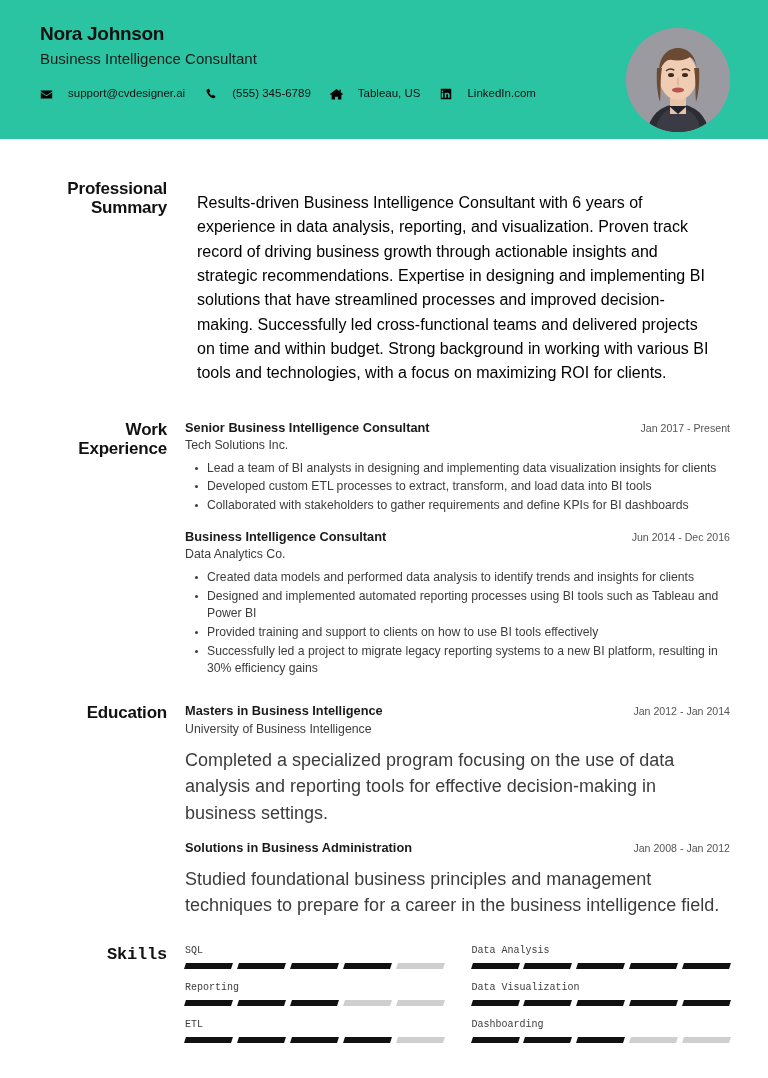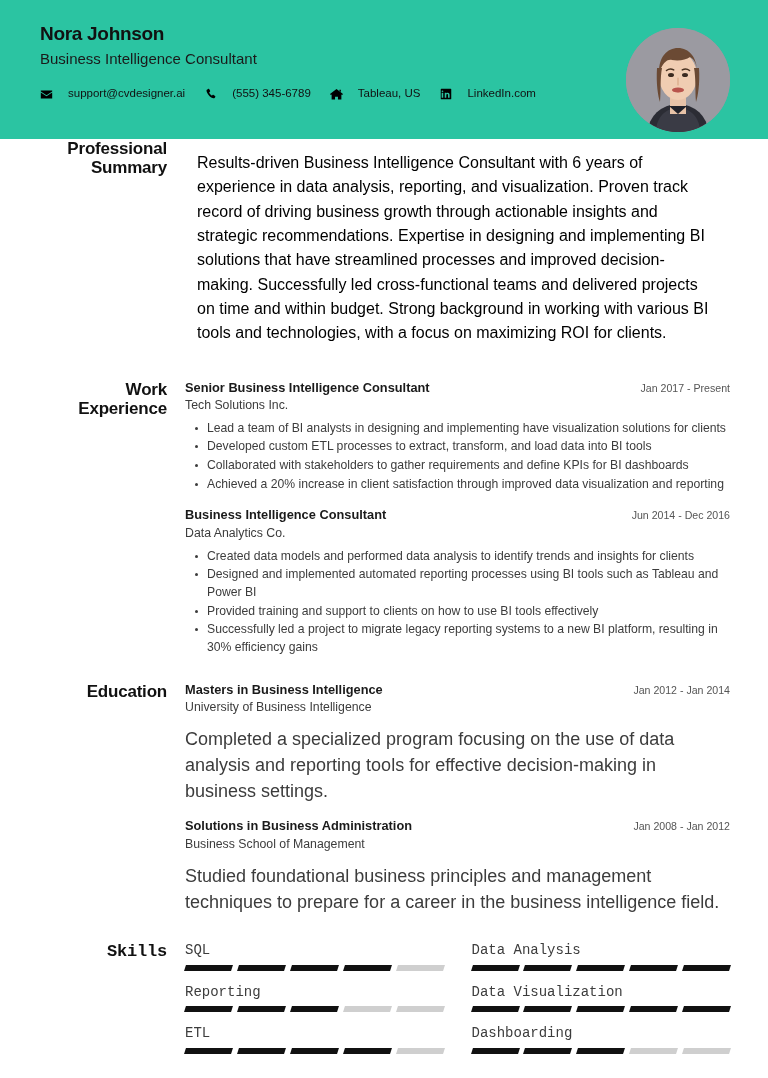--- a/index.html
+++ b/index.html
@@ -93,21 +93,21 @@
     padding-right: 18px;
     font-size: 17px;
     font-weight: bold;
     color: #111111;
     line-height: 1.12;
     font-stretch: condensed;
     letter-spacing: -0.2px;
   }
   .sec-body { flex: 1 1 auto; min-width: 0; }
 
-  #summary-section { }
+  #summary-section { padding-top: 40px; }
   .summary-text {
     font-size: 16px;
     line-height: 1.52;
     color: #000000;
     margin: 12px;
     max-width: 552px;
   }
 
   #work-section { padding-top: 22px; }
   #education-section { padding-top: 24px; }
@@ -174,21 +174,21 @@
   }
 
   
   .skills-grid {
     display: grid;
     grid-template-columns: 1fr 1fr;
     column-gap: 28px;
     row-gap: 13px;
   }
   .skill-name {
-    font-size: 14px;
+    font-size: 10px;
     color: #3c3c3c;
     margin-bottom: 6px;
     line-height: 1.2;
   }
   .bar {
     display: flex;
     gap: 6px;
     height: 6px;
   }
   .seg {
@@ -309,24 +309,23 @@
   <div class="section" id="work-section">
     <div class="sec-label">Work Experience</div>
     <div class="sec-body" id="work-entries">
         <div class="entry">
           <div class="entry-head">
             <div class="entry-title">Senior Business Intelligence Consultant</div>
             <div class="entry-date">Jan 2017 - Present</div>
           </div>
           <div class="entry-org">Tech Solutions Inc.</div>
           <ul class="bullets">
-            <li>Lead a team of BI analysts in designing and implementing have visualization solutions for clients</li>
+            <li>Lead a team of BI analysts in designing and implementing data visualization insights for clients</li>
             <li>Developed custom ETL processes to extract, transform, and load data into BI tools</li>
             <li>Collaborated with stakeholders to gather requirements and define KPIs for BI dashboards</li>
-            <li>Achieved a 20% increase in client satisfaction through improved data visualization and reporting</li>
           </ul>
         </div>
         <div class="entry">
           <div class="entry-head">
             <div class="entry-title">Business Intelligence Consultant</div>
             <div class="entry-date">Jun 2014 - Dec 2016</div>
           </div>
           <div class="entry-org">Data Analytics Co.</div>
           <ul class="bullets">
             <li>Created data models and performed data analysis to identify trends and insights for clients</li>
@@ -347,21 +346,20 @@
             <div class="entry-date">Jan 2012 - Jan 2014</div>
           </div>
           <div class="entry-org">University of Business Intelligence</div>
           <div class="entry-desc">Completed a specialized program focusing on the use of data analysis and reporting tools for effective decision-making in business settings.</div>
         </div>
         <div class="entry">
           <div class="entry-head">
             <div class="entry-title">Solutions in Business Administration</div>
             <div class="entry-date">Jan 2008 - Jan 2012</div>
           </div>
-          <div class="entry-org">Business School of Management</div>
           <div class="entry-desc">Studied foundational business principles and management techniques to prepare for a career in the business intelligence field.</div>
         </div>
       </div>
   </div>
 
   <div class="section" id="skills-section">
     <div class="sec-label">Skills</div>
     <div class="sec-body">
       <div class="skills-grid" id="skills-grid">
           <div>

